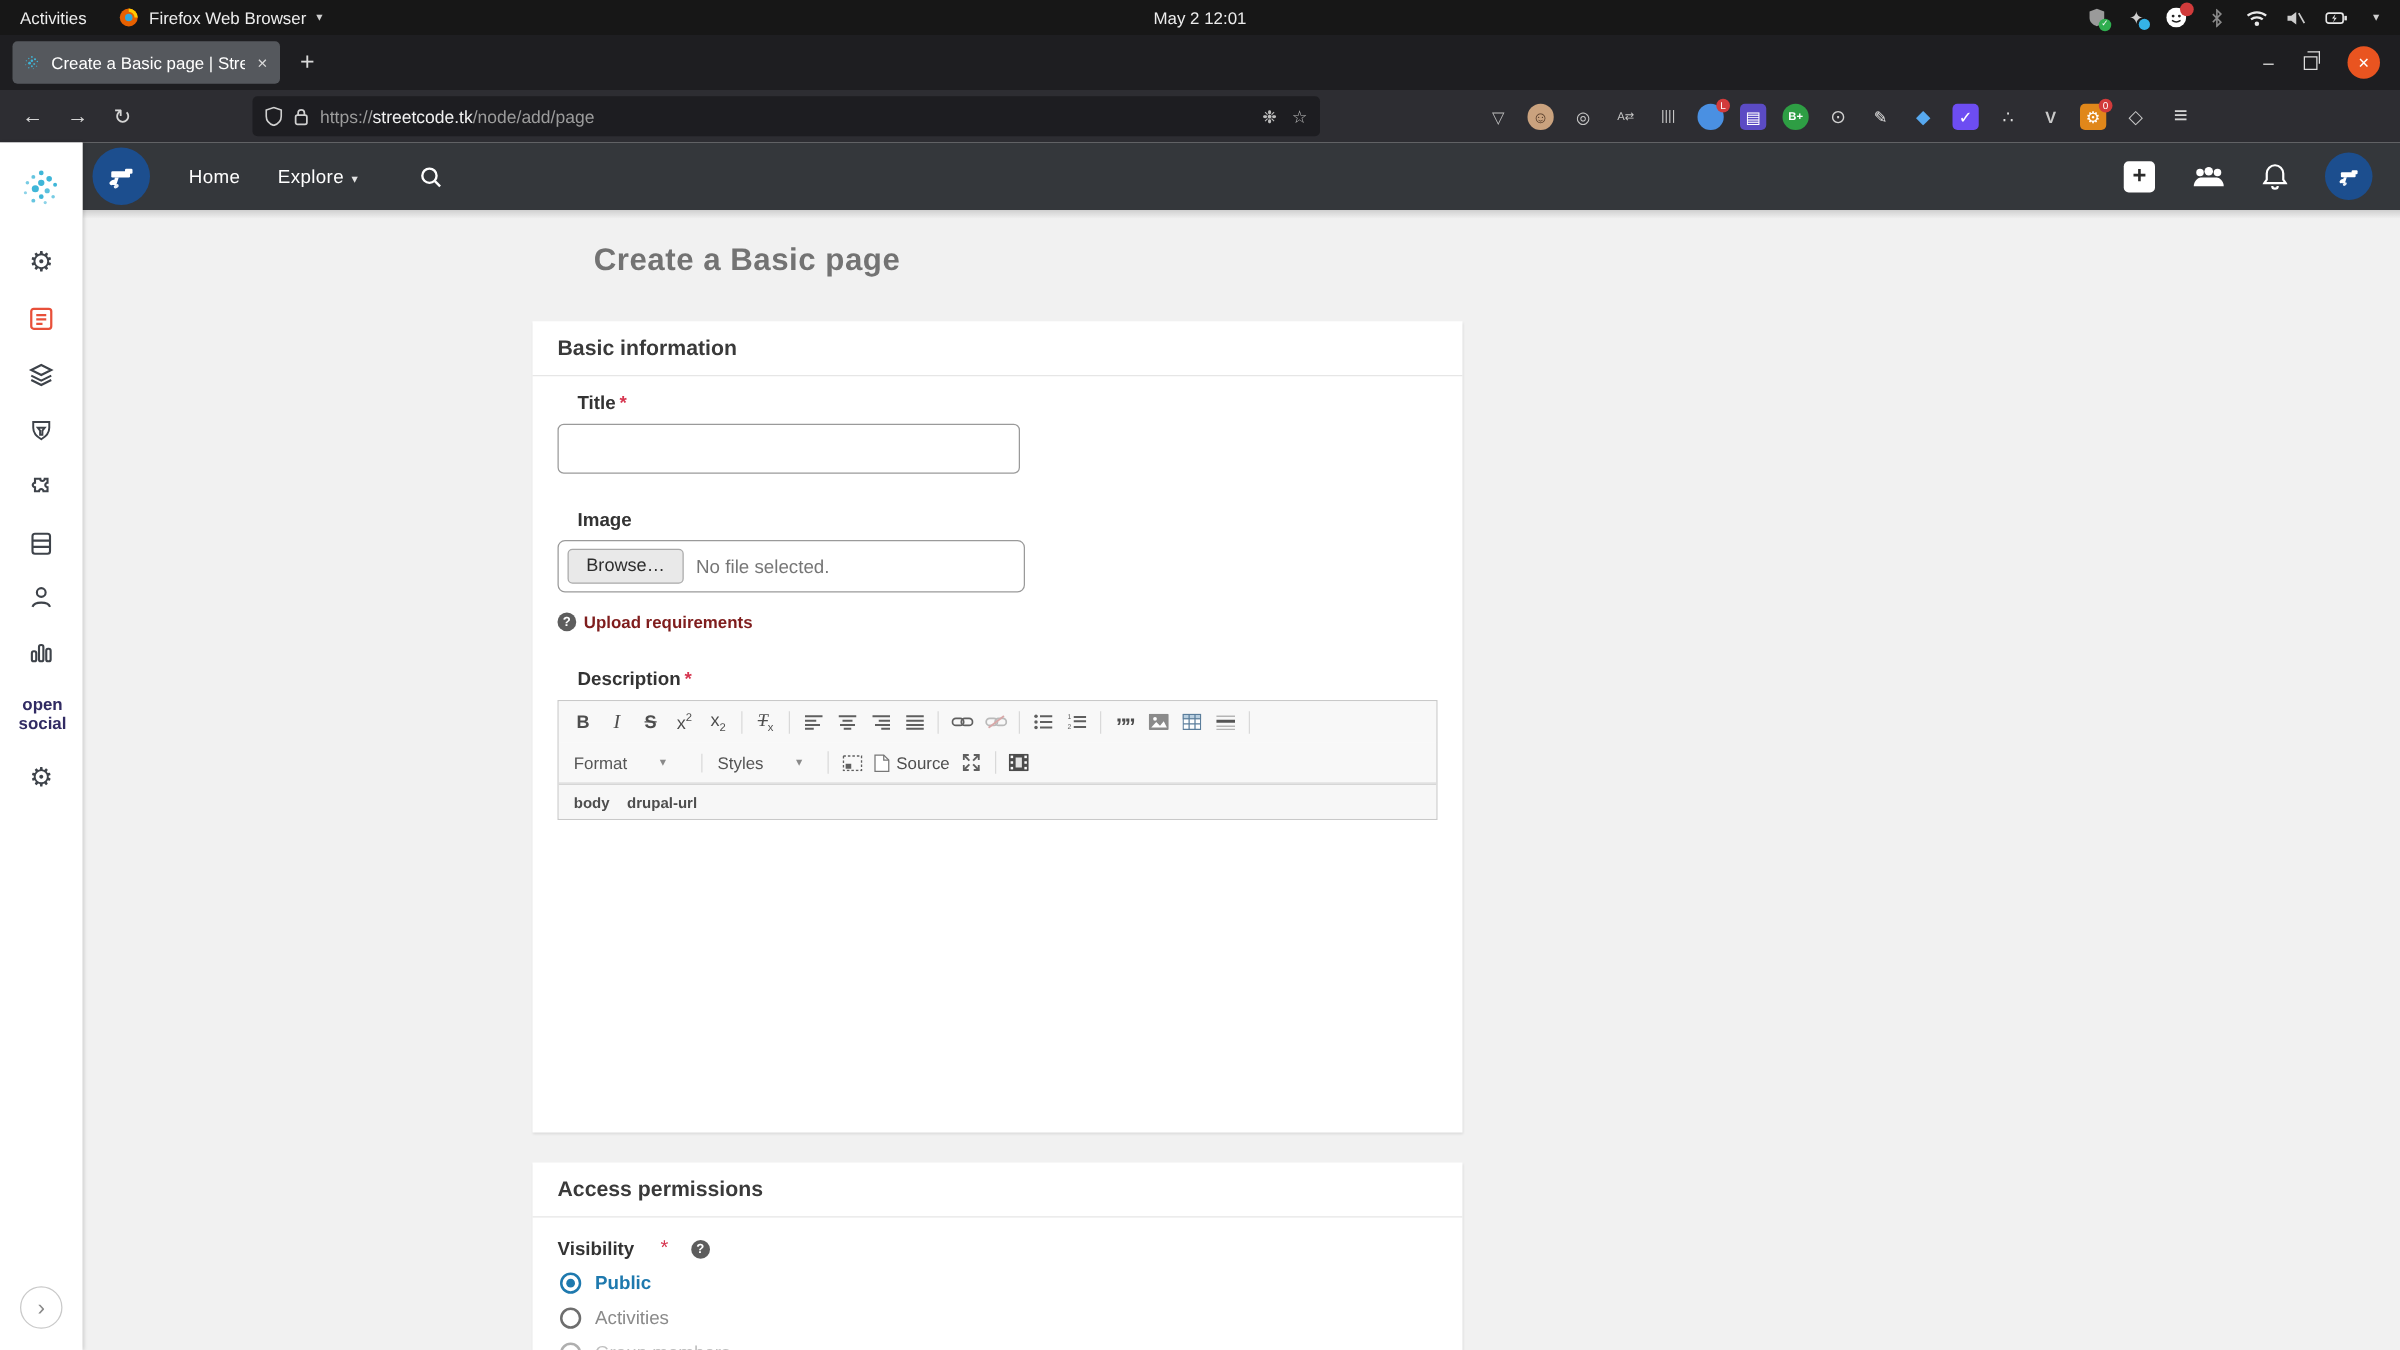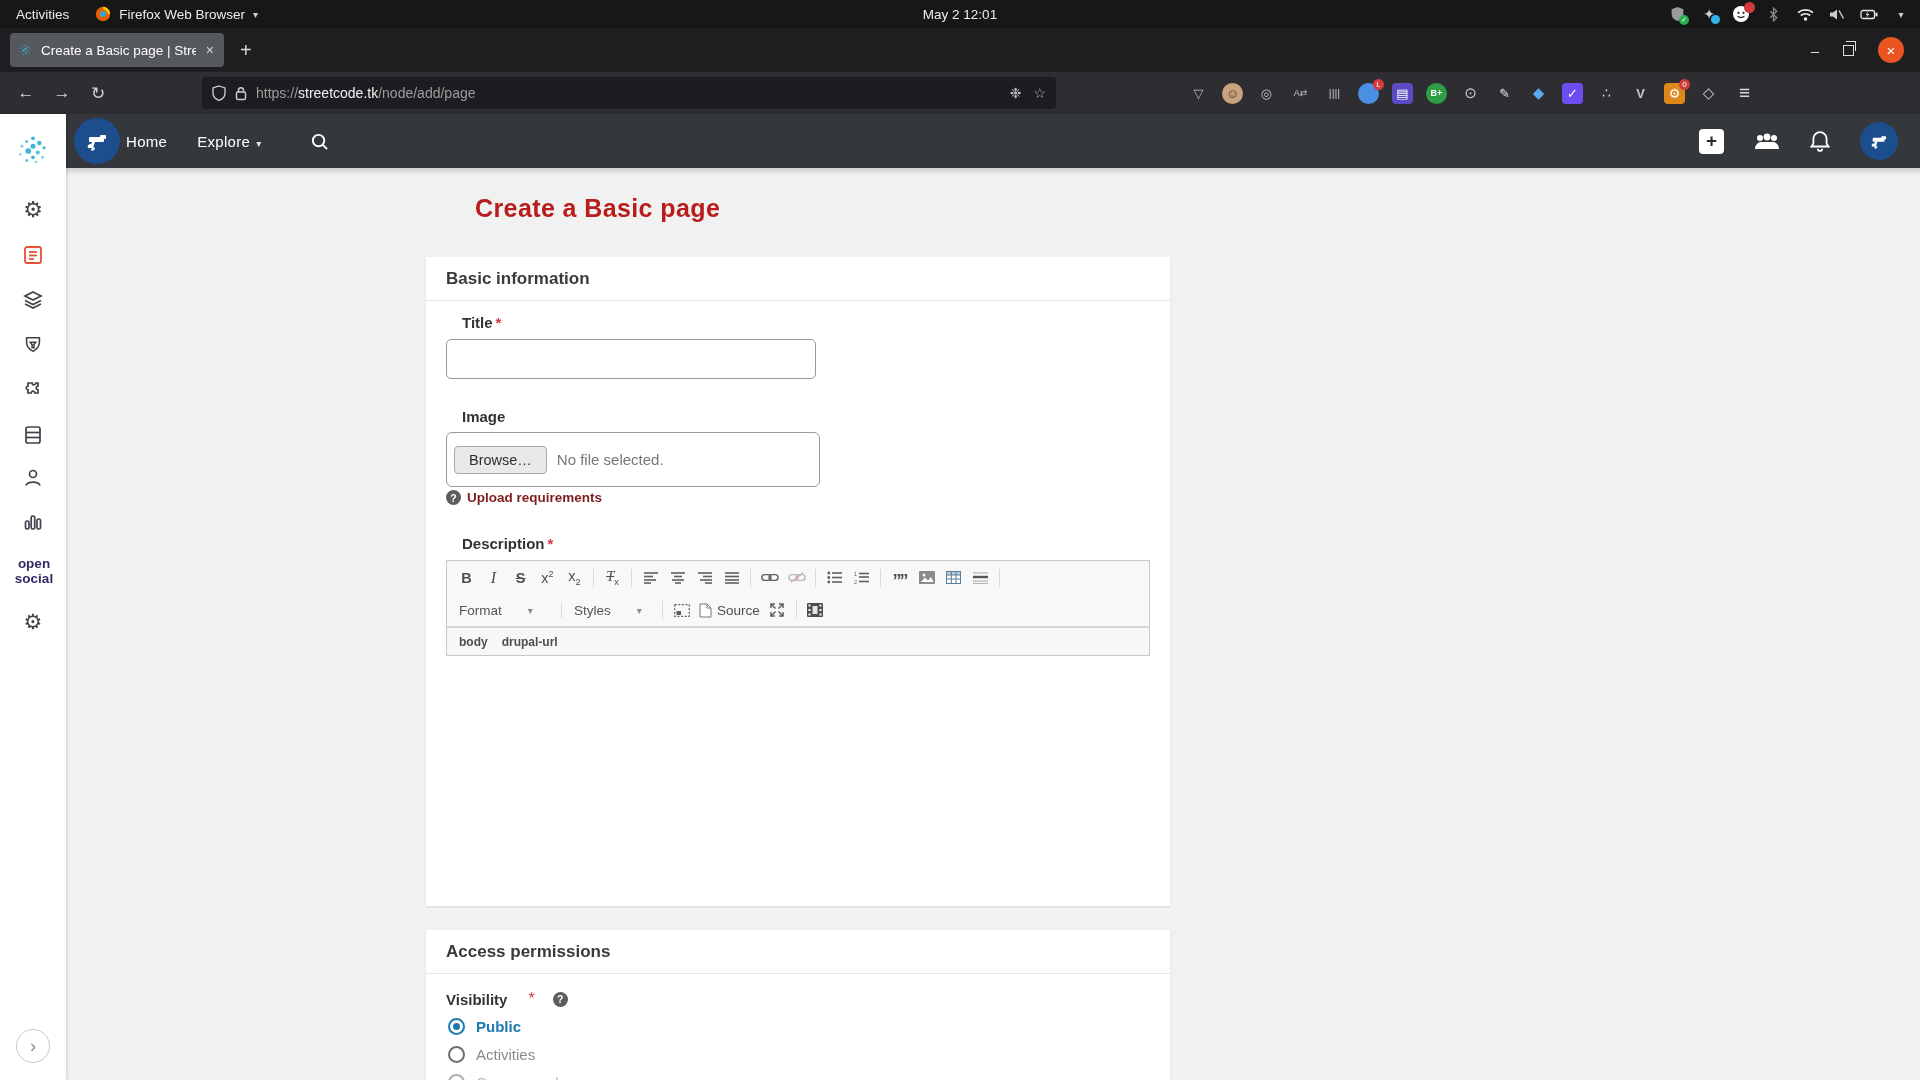--- a/index.html
+++ b/index.html
@@ -60,42 +60,42 @@
     justify-content:center; color:#3e434a; font-size:21px; }
   .brand { position:absolute; left:6px; top:442px; width:56px; text-align:center; color:#312b63;
     font-weight:700; font-size:13.5px; line-height:15px; letter-spacing:0; }
   .sb-expand { position:absolute; left:16px; top:915px; width:34px; height:34px; border:1px solid #c9c9c9;
     border-radius:50%; display:flex; align-items:center; justify-content:center; color:#8a8a8a; font-size:18px; background:#fff; }
 
   .main { flex:1; display:flex; flex-direction:column; position:relative; }
   .site-header { height:54px; background:#34373b; display:flex; align-items:center; position:relative; z-index:2; }
   .sh-logo { width:46px; height:46px; border-radius:50%; background:#1c4e8e; margin-left:8px;
     display:flex; align-items:center; justify-content:center; }
-  .sh-nav { display:flex; align-items:center; gap:30px; margin-left:6px; color:#fff; font-size:15px; letter-spacing:.3px; }
+  .sh-nav { display:flex; align-items:center; gap:30px; margin-left:31px; color:#fff; font-size:15px; letter-spacing:.3px; }
   .sh-nav .caret { font-size:10px; margin-left:6px; color:#e3e3e3; }
   .sh-search { margin-left:48px; display:flex; }
   .sh-right { position:absolute; right:22px; display:flex; align-items:center; gap:30px; }
   .plusbox { width:25px; height:25px; background:#fff; border-radius:4px; color:#2b2b2b; font-size:19px;
     display:flex; align-items:center; justify-content:center; font-weight:600; }
   .avatar { width:38px; height:38px; border-radius:50%; background:#1c4e8e; display:flex; align-items:center; justify-content:center; }
 
   .content { flex:1; position:relative; background:#f1f1f1; overflow:hidden; }
   .content::before { content:""; position:absolute; left:0; right:0; top:0; height:7px;
     background:linear-gradient(rgba(0,0,0,.14), rgba(0,0,0,0)); }
-  .h1 { position:absolute; left:409px; top:26px; font-size:25px; font-weight:600; color:#b91c1c; letter-spacing:.4px; }
+  .h1 { position:absolute; left:409px; top:26px; font-size:25px; font-weight:600; color:#737373; letter-spacing:.4px; }
 
   .card { position:absolute; left:360px; width:744px; background:#fff; box-shadow:0 1px 2px rgba(0,0,0,.10); }
   .card1 { top:89px; height:649px; }
   .card2 { top:762px; height:320px; }
   .card-h { height:44px; border-bottom:1px solid #e6e6e6; display:flex; align-items:center; padding:0 20px;
     font-size:17px; font-weight:700; color:#3a3a3a; }
   .lbl { position:absolute; left:36px; font-size:15px; font-weight:700; color:#333; }
   .req { color:#d6354f; margin-left:3px; }
   .input { position:absolute; left:20px; width:370px; height:40px; border:1px solid #9a9a9a; border-radius:5px; background:#fff; }
-  .filebox { position:absolute; left:20px; top:175px; width:374px; height:55px; border:1px solid #9a9a9a;
+  .filebox { position:absolute; left:20px; top:175px; width:374px; height:42px; border:1px solid #9a9a9a;
     border-radius:6px; display:flex; align-items:center; padding:0 7px; }
   .browse { background:#e9e9e9; border:1px solid #a9a9a9; border-radius:4px; padding:5px 14px;
     font-size:14.5px; color:#2e2e2e; }
   .nofile { color:#767676; font-size:15px; margin-left:10px; }
   .helprow { position:absolute; left:20px; top:233px; display:flex; align-items:center; gap:6px; }
   .qicon { width:15px; height:15px; border-radius:50%; background:#5d5d5d; color:#fff; font-size:10.5px;
     font-weight:700; display:flex; align-items:center; justify-content:center; }
   .helprow b { font-size:13.5px; color:#7f1d1d; }
 
   

